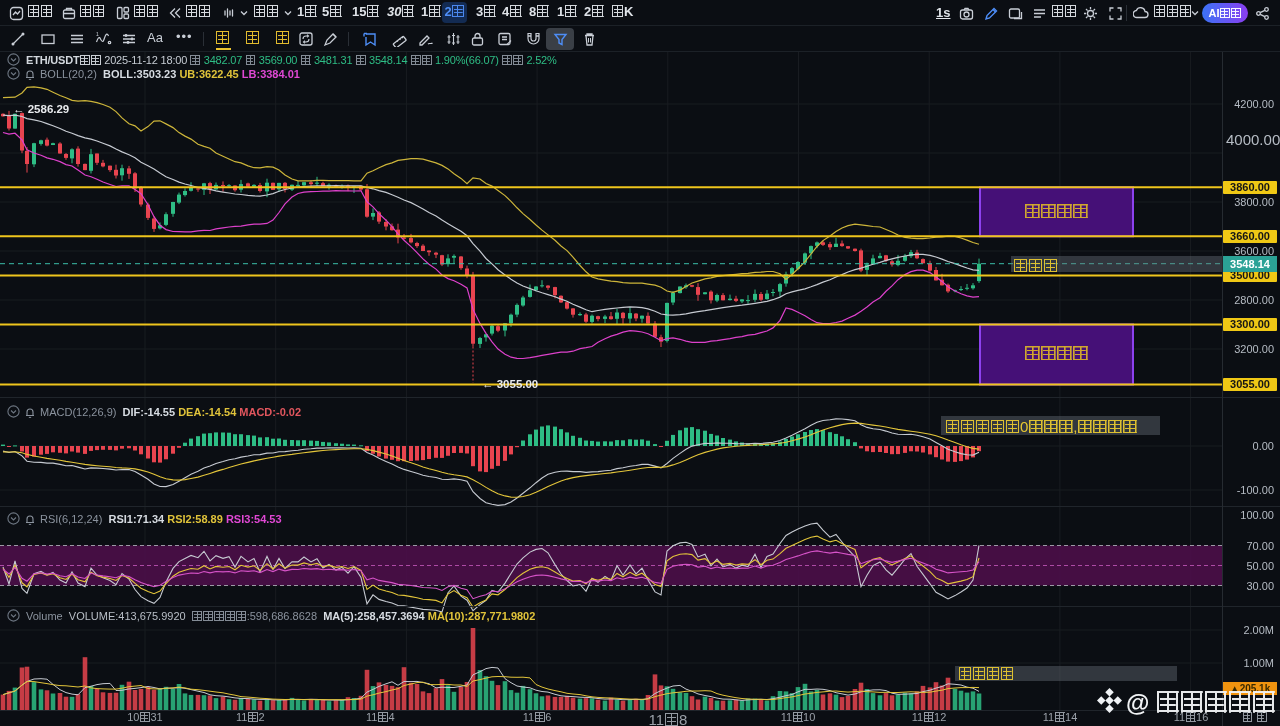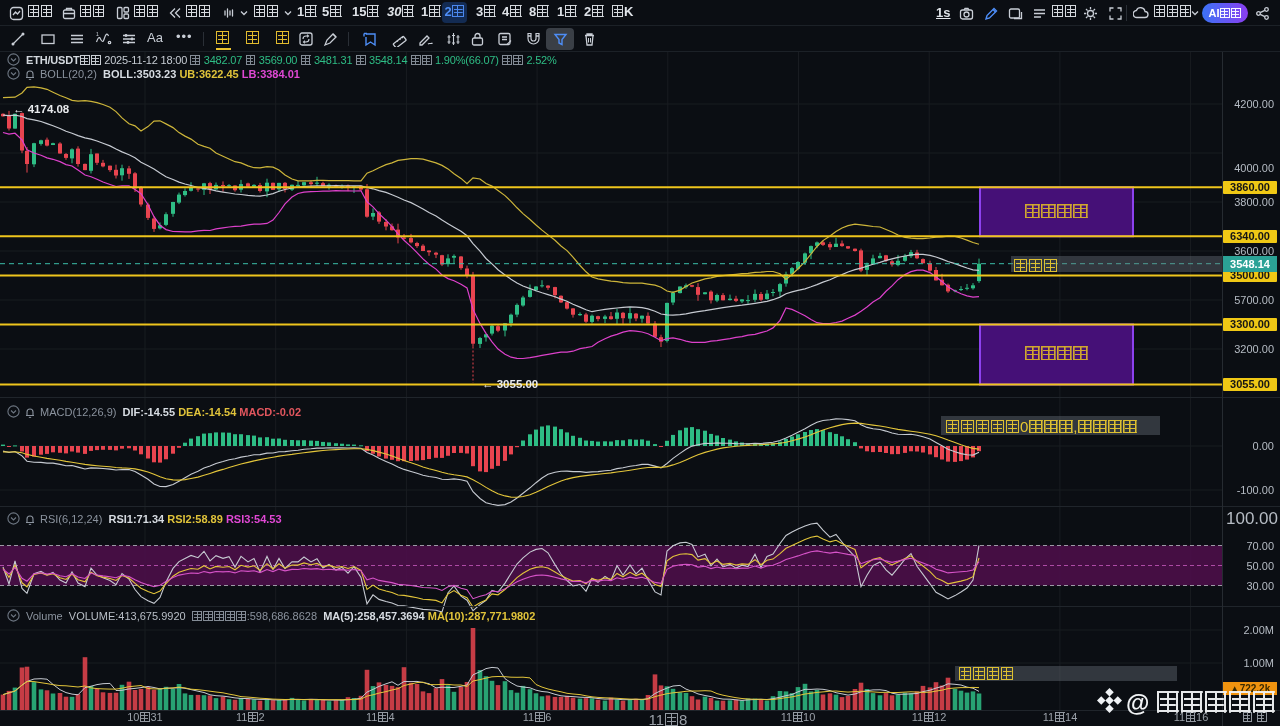--- a/index.html
+++ b/index.html
@@ -962,49 +962,49 @@
   </span>
 <div class="ab" style="left:40px;top:513px;font-size:11px;white-space:nowrap;color:#8b939e">RSI(6,12,24)&nbsp; <b style="color:#d7dce2">RSI1:71.34</b> <b style="color:#e0c33a">RSI2:58.89</b> <b style="color:#e048d4">RSI3:54.53</b></div>
 <span class="ab" style="left:7px;top:609px">
     <svg width="13" height="13" viewBox="0 0 13 13" fill="none" stroke="#6d7682" stroke-width="1.1">
       <circle cx="6.5" cy="6.5" r="5.6"></circle>
       <path d="M4 5.5l2.5 2.5L9 5.5"></path>
     </svg>
   </span>
 <div class="ab" style="left:26px;top:610px;font-size:11px;white-space:nowrap;color:#8b939e">Volume&nbsp; <span style="color:#b9bfc7">VOLUME:413,675.9920</span>&nbsp; <span><i class="k"></i><i class="k"></i><i class="k"></i><i class="k"></i><i class="k"></i>:598,686.8628</span>&nbsp; <b style="color:#d7dce2">MA(5):258,457.3694</b> <b style="color:#e0c33a">MA(10):287,771.9802</b></div>
 <div class="ab r" style="left:1226px;top:98.0px;width:48px;font-size:11px;color:#b6bcc4">4200.00</div>
-<div class="ab r" style="left:1226px;top:162px;width:48px;font-size:11px;color:#b6bcc4">4000.00</div>
+<div class="ab r" style="left:1226px;top:131px;width:48px;font-size:15px;color:#b6bcc4">4000.00</div>
 <div class="ab r" style="left:1226px;top:195.9px;width:48px;font-size:11px;color:#b6bcc4">3800.00</div>
 <div class="ab r" style="left:1226px;top:244.9px;width:48px;font-size:11px;color:#b6bcc4">3600.00</div>
-<div class="ab r" style="left:1226px;top:293.9px;width:48px;font-size:11px;color:#b6bcc4">5700.00</div>
+<div class="ab r" style="left:1226px;top:293.9px;width:48px;font-size:11px;color:#b6bcc4">2800.00</div>
 <div class="ab r" style="left:1226px;top:342.9px;width:48px;font-size:11px;color:#b6bcc4">3200.00</div>
 <div class="ab r" style="left:1226px;top:439.9px;width:48px;font-size:11px;color:#b6bcc4">0.00</div>
 <div class="ab r" style="left:1226px;top:483.9px;width:48px;font-size:11px;color:#b6bcc4">-100.00</div>
-<div class="ab r" style="left:1226px;top:509.4px;width:48px;font-size:17px;color:#b6bcc4">100.00</div>
+<div class="ab r" style="left:1226px;top:509.4px;width:48px;font-size:11px;color:#b6bcc4">100.00</div>
 <div class="ab r" style="left:1226px;top:539.5px;width:48px;font-size:11px;color:#b6bcc4">70.00</div>
 <div class="ab r" style="left:1226px;top:559.5px;width:48px;font-size:11px;color:#b6bcc4">50.00</div>
 <div class="ab r" style="left:1226px;top:579.5px;width:48px;font-size:11px;color:#b6bcc4">30.00</div>
 <div class="ab r" style="left:1226px;top:624.0px;width:48px;font-size:11px;color:#b6bcc4">2.00M</div>
 <div class="ab r" style="left:1226px;top:657.0px;width:48px;font-size:11px;color:#b6bcc4">1.00M</div>
 <div class="ab" style="left:1223px;top:180.8px;width:54px;height:13px;background:#f0c815;border-radius:1px;color:#151515;font-size:11px;font-weight:bold;text-align:center;line-height:13px">3860.00</div>
-<div class="ab" style="left:1223px;top:229.8px;width:54px;height:13px;background:#f0c815;border-radius:1px;color:#151515;font-size:11px;font-weight:bold;text-align:center;line-height:13px">6340.00</div>
+<div class="ab" style="left:1223px;top:229.8px;width:54px;height:13px;background:#f0c815;border-radius:1px;color:#151515;font-size:11px;font-weight:bold;text-align:center;line-height:13px">3660.00</div>
 <div class="ab" style="left:1223px;top:269.0px;width:54px;height:13px;background:#f0c815;border-radius:1px;color:#151515;font-size:11px;font-weight:bold;text-align:center;line-height:13px">3500.00</div>
 <div class="ab" style="left:1223px;top:318.0px;width:54px;height:13px;background:#f0c815;border-radius:1px;color:#151515;font-size:11px;font-weight:bold;text-align:center;line-height:13px">3300.00</div>
 <div class="ab" style="left:1223px;top:378.0px;width:54px;height:13px;background:#f0c815;border-radius:1px;color:#151515;font-size:11px;font-weight:bold;text-align:center;line-height:13px">3055.00</div>
 <div class="ab" style="left:1223px;top:255.7px;width:54px;height:16px;background:#2ba296;color:#fff;font-size:11px;font-weight:bold;text-align:center;line-height:16px">3548.14</div>
-<div class="ab" style="left:1223px;top:682px;width:54px;height:13px;background:#f0930f;color:#3a2a00;font-size:10px;font-weight:bold;text-align:center;line-height:13px">▲722.2k</div>
+<div class="ab" style="left:1223px;top:682px;width:54px;height:13px;background:#f0930f;color:#3a2a00;font-size:10px;font-weight:bold;text-align:center;line-height:13px">▲205.1k</div>
 <div class="ab" style="left:1011px;top:256px;width:211px;height:16px;background:rgba(105,112,122,.42)"></div>
 <div class="ab" style="left:1013px;top:257px;font-size:15px;color:#e7c831"><i class="k"></i><i class="k"></i><i class="k"></i></div>
 <div class="ab" style="left:941px;top:416px;width:219px;height:19px;background:rgba(105,112,122,.42)"></div>
 <div class="ab" style="left:945px;top:418px;font-size:15px;color:#e7c831"><i class="k"></i><i class="k"></i><i class="k"></i><i class="k"></i><i class="k"></i>0<i class="k"></i><i class="k"></i><i class="k"></i>,<i class="k"></i><i class="k"></i><i class="k"></i><i class="k"></i></div>
 <div class="ab" style="left:955px;top:666px;width:222px;height:15px;background:rgba(105,112,122,.42)"></div>
 <div class="ab" style="left:958px;top:666px;font-size:14px;color:#e7c831"><i class="k"></i><i class="k"></i><i class="k"></i><i class="k"></i></div>
 <div class="ab" style="left:980px;top:203px;width:153px;text-align:center;font-size:16px;color:#d8b02c"><i class="k"></i><i class="k"></i><i class="k"></i><i class="k"></i></div>
 <div class="ab" style="left:980px;top:345px;width:153px;text-align:center;font-size:16px;color:#d8b02c"><i class="k"></i><i class="k"></i><i class="k"></i><i class="k"></i></div>
-<div class="ab" style="left:13px;top:103px;font-size:11.5px;font-weight:bold;color:#e8eaed">← 4174.08</div>
+<div class="ab" style="left:13px;top:103px;font-size:11.5px;font-weight:bold;color:#e8eaed">← 2586.29</div>
 <div class="ab" style="left:482px;top:378px;font-size:11.5px;font-weight:bold;color:#e8eaed">← 3055.00</div>
 <div class="ab" style="left:145px;top:711px;width:80px;margin-left:-40px;text-align:center;font-size:11px;color:#9ba1a9">10<i class="k"></i>31</div>
 <div class="ab" style="left:276px;top:711px;width:80px;margin-left:-40px;text-align:left;font-size:11px;color:#9ba1a9">11<i class="k"></i>2</div>
 <div class="ab" style="left:406px;top:711px;width:80px;margin-left:-40px;text-align:left;font-size:11px;color:#9ba1a9">11<i class="k"></i>4</div>
 <div class="ab" style="left:537px;top:711px;width:80px;margin-left:-40px;text-align:center;font-size:11px;color:#9ba1a9">11<i class="k"></i>6</div>
 <div class="ab" style="left:668px;top:711px;width:80px;margin-left:-40px;text-align:center;font-size:15px;color:#9ba1a9">11<i class="k"></i>8</div>
 <div class="ab" style="left:798px;top:711px;width:80px;margin-left:-40px;text-align:center;font-size:11px;color:#9ba1a9">11<i class="k"></i>10</div>
 <div class="ab" style="left:929px;top:711px;width:80px;margin-left:-40px;text-align:center;font-size:11px;color:#9ba1a9">11<i class="k"></i>12</div>
 <div class="ab" style="left:1060px;top:711px;width:80px;margin-left:-40px;text-align:center;font-size:11px;color:#9ba1a9">11<i class="k"></i>14</div>
 <div class="ab" style="left:1191px;top:711px;width:80px;margin-left:-40px;text-align:center;font-size:11px;color:#9ba1a9">11<i class="k"></i>16</div>

